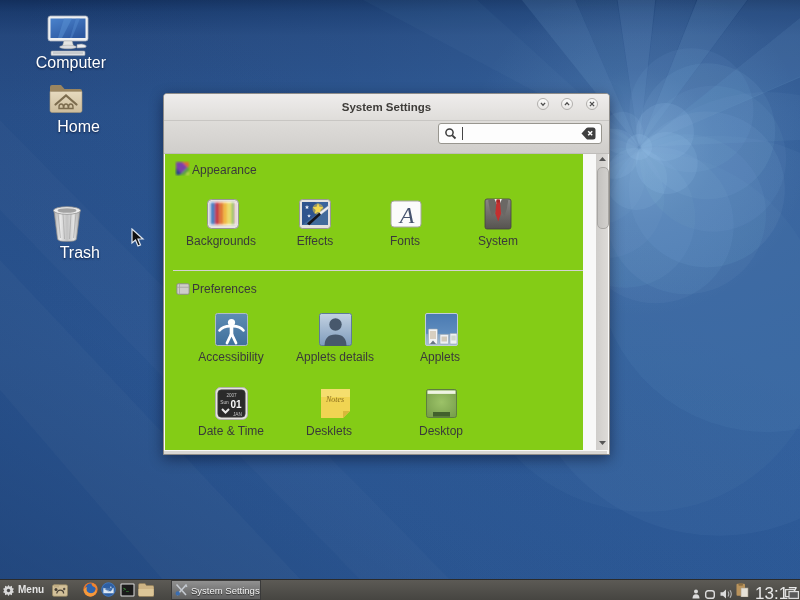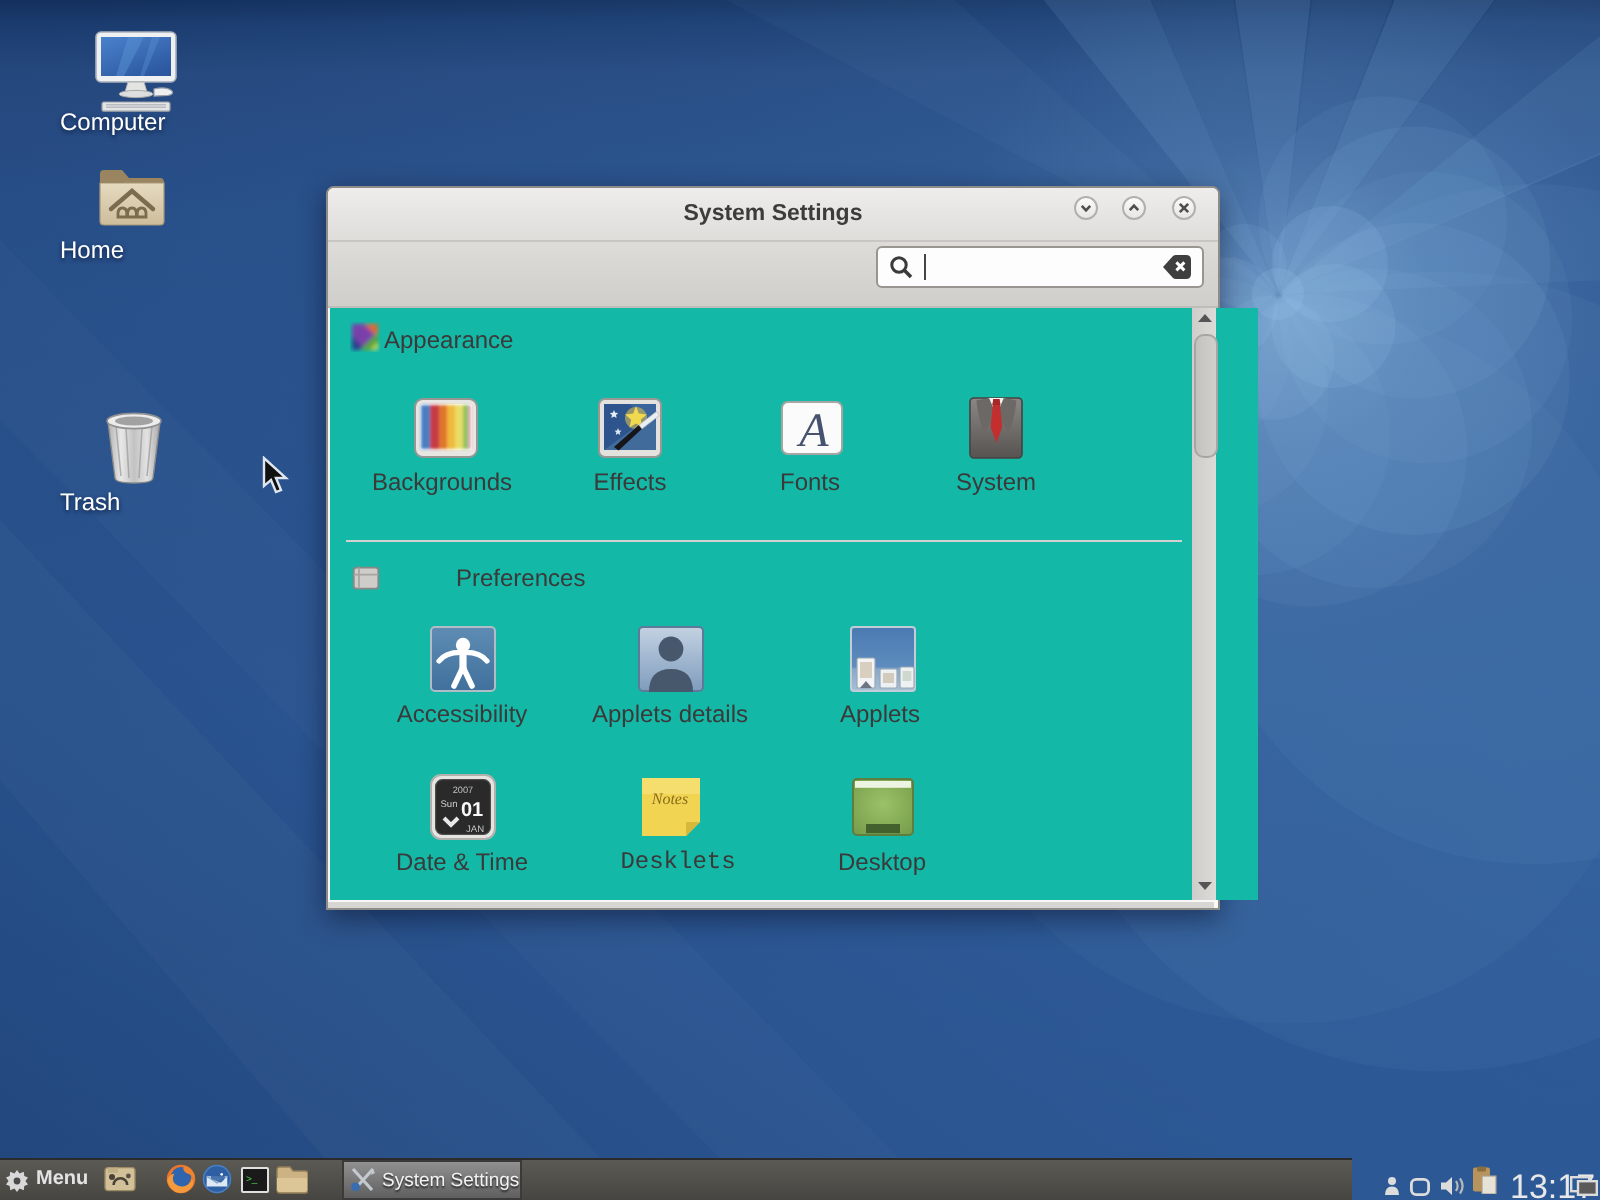--- a/index.html
+++ b/index.html
@@ -1,33 +1,33 @@
 <!DOCTYPE html>
 <html><head>
 <meta charset="utf-8">
 <style>
 html,body{margin:0;padding:0;width:800px;height:600px;overflow:hidden;font-family:"Liberation Sans",sans-serif;}
 #desk{position:absolute;left:0;top:0;width:800px;height:600px;}
 .abs{position:absolute;}
-.dlabel{position:absolute;color:#fff;font-size:12px;text-align:left;text-shadow:0 1px 2px rgba(10,25,60,.9);}
+.dlabel{position:absolute;color:#fff;font-size:16px;text-align:right;text-shadow:0 1px 2px rgba(10,25,60,.9);}
 
 #win{position:absolute;left:163px;top:93px;width:445px;height:360px;border:1px solid #8e8c89;border-radius:4px 4px 0 0;box-shadow:0 4px 14px rgba(0,0,20,.45);background:#f8f8f7;}
 #titlebar{position:absolute;left:0;top:0;width:100%;height:26px;background:linear-gradient(#efedec,#dfddda);border-bottom:1px solid #c8c6c3;border-radius:3px 3px 0 0;}
 #title{position:absolute;width:100%;top:7px;text-align:center;font-size:11.5px;font-weight:bold;color:#3e3c39;}
 .wbtn{position:absolute;top:4px;width:10px;height:10px;border-radius:50%;border:1px solid #b2b0ad;background:linear-gradient(#fbfbfa,#e8e6e4);color:#555;}
 .wbtn svg{position:absolute;left:1px;top:1px;}
 #searchrow{position:absolute;left:0;top:27px;width:100%;height:32px;background:linear-gradient(#dedcd9,#d0cecb);border-bottom:1px solid #bfbdba;}
 #searchbox{position:absolute;left:274px;top:2px;width:162px;height:19px;background:#fdfdfd;border:1px solid #98968f;border-radius:3px;}
-#content{position:absolute;left:1px;top:60px;width:464px;height:296px;background:#14b8a6;overflow:hidden;}
+#content{position:absolute;left:1px;top:60px;width:418px;height:296px;background:#84cc16;overflow:hidden;}
 #sbar{position:absolute;right:1px;top:60px;width:12px;height:296px;background:linear-gradient(90deg,#cfcdca,#dddbd8);}
 #sthumb{position:absolute;left:1px;top:13px;width:10px;height:60px;background:linear-gradient(90deg,#c4c2bf,#d2d0cd);border:1px solid #a8a6a3;border-radius:5px;}
 .sechdr{position:absolute;font-size:12px;color:#3a3a3a;}
 .ilabel{position:absolute;font-size:12px;color:#3a3a3a;text-align:center;}
 
-#taskbar{position:absolute;left:0;top:579px;width:676px;height:21px;background:linear-gradient(#5c5a55,#454440);border-top:1px solid #2b2b2b;}
+#taskbar{position:absolute;left:0;top:579px;width:800px;height:21px;background:linear-gradient(#5c5a55,#454440);border-top:1px solid #2b2b2b;}
 #menu{position:absolute;left:4px;top:4px;color:#e4e4e4;font-size:10px;font-weight:bold;}
 #clock{position:absolute;left:755px;top:584px;color:#e8e8e8;font-size:17px;font-weight:normal;}
 </style>
 </head>
 <body>
 
 <svg id="desk" width="800" height="600" viewBox="0 0 800 600">
   <defs>
     <linearGradient id="bgv" x1="0" y1="0" x2="0" y2="1">
       <stop offset="0" stop-color="#132f5c"></stop>
@@ -247,21 +247,21 @@
       <path d="M14.7,1.5 h3 l0.6,3 h-4.2 Z" fill="#a82828"></path>
     </svg>
     <div class="ilabel" style="left:293px;top:80px;width:80px;">System</div>
 
     <div class="abs" style="left:8px;top:116px;width:418px;height:1px;background:#d4d2d0"></div>
 
     <svg class="abs" style="left:11px;top:128px" width="14" height="14" viewBox="0 0 16 16">
       <rect x="1" y="2" width="14" height="12" rx="1.5" fill="#cfcdca" stroke="#8a8886"></rect>
       <path d="M4,2 v12 M1,6 h14" stroke="#a8a6a3" stroke-width="1"></path>
     </svg>
-    <div class="sechdr" style="left:27px;top:128px;margin-left:36px;">Preferences</div>
+    <div class="sechdr" style="left:27px;top:128px;">Preferences</div>
 
     <svg class="abs" style="left:50px;top:159px" width="33" height="33" viewBox="0 0 33 33">
       <defs>
           <linearGradient id="accg" x1="0" y1="0" x2="0" y2="1">
             <stop offset="0" stop-color="#5e8cb4"></stop>
             <stop offset="1" stop-color="#40709c"></stop>
           </linearGradient>
         </defs>
       <rect x="0.5" y="0.5" width="32" height="32" rx="2" fill="url(#accg)" stroke="#b0bcc6"></rect>
       <circle cx="16.5" cy="9.5" r="3.6" fill="#fff"></circle>
@@ -311,21 +311,21 @@
       <path d="M7,22 L10.5,25.5 L14,22" stroke="#e8e8e8" stroke-width="2" fill="none"></path>
       <text x="22.5" y="28.8" font-size="4.8" fill="#c2c2c2" text-anchor="middle">JAN</text>
     </svg>
     <div class="ilabel" style="left:18px;top:270px;width:96px;text-align:center;">Date &amp; Time</div>
     <svg class="abs" style="left:154px;top:233px" width="33" height="33" viewBox="0 0 33 33">
       <path d="M2,2 H31 V24 L24,31 H2 Z" fill="#f0d452"></path>
       <path d="M2,2 H31 V10 H2 Z" fill="#f6e27a" opacity="0.7"></path>
       <path d="M24,31 L24,24 H31 Z" fill="#d8b83a"></path>
       <text x="16" y="15" font-size="8" font-style="italic" fill="#8a6d1e" text-anchor="middle" font-family="Liberation Serif,serif">Notes</text>
     </svg>
-    <div class="ilabel" style="left:134px;top:270px;width:80px;font-family:Liberation Mono, monospace;">Desklets</div>
+    <div class="ilabel" style="left:124px;top:270px;width:80px;">Desklets</div>
     <svg class="abs" style="left:260px;top:233px" width="33" height="33" viewBox="0 0 33 33">
       <defs>
           <radialGradient id="dkg" cx="0.5" cy="0.45" r="0.75">
             <stop offset="0" stop-color="#9cc268"></stop>
             <stop offset="1" stop-color="#739a48"></stop>
           </radialGradient>
         </defs>
       <rect x="1.5" y="2.5" width="30" height="28" rx="2" fill="url(#dkg)" stroke="#5e7e40"></rect>
       <rect x="2.5" y="3.5" width="28" height="3.4" fill="#eef4e2"></rect>
       <rect x="8" y="25" width="17" height="4.6" fill="#42612c"></rect>

